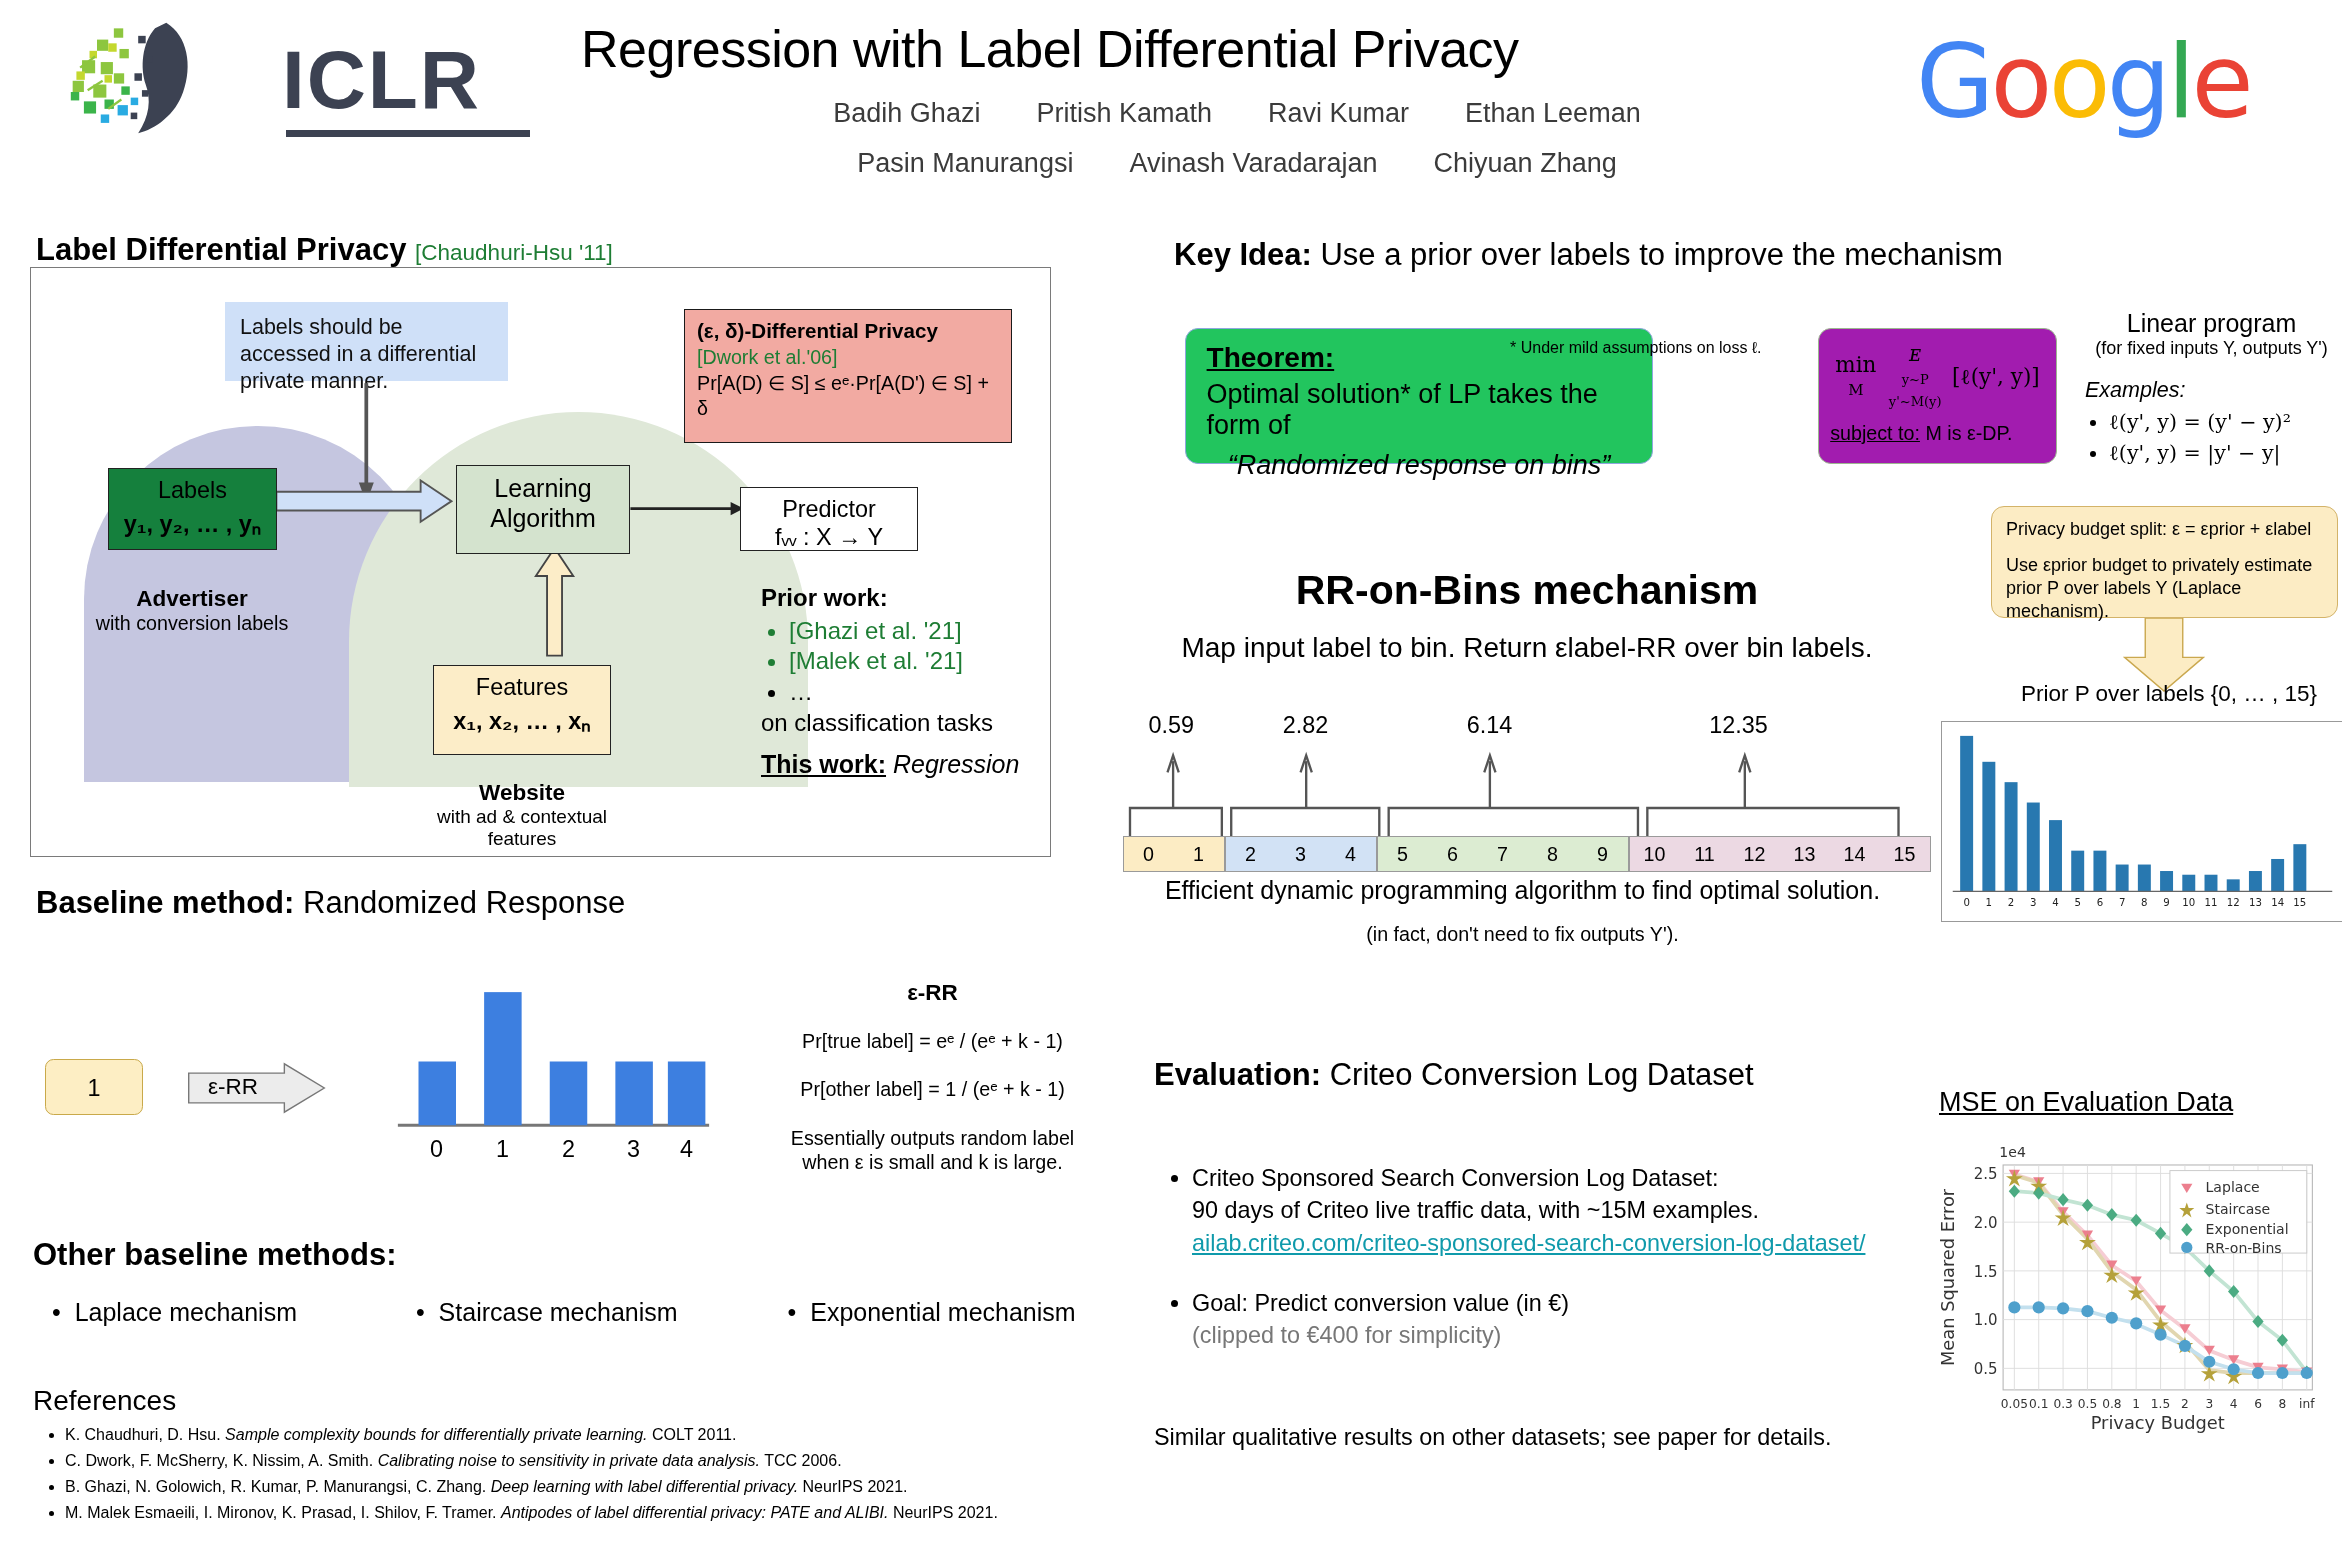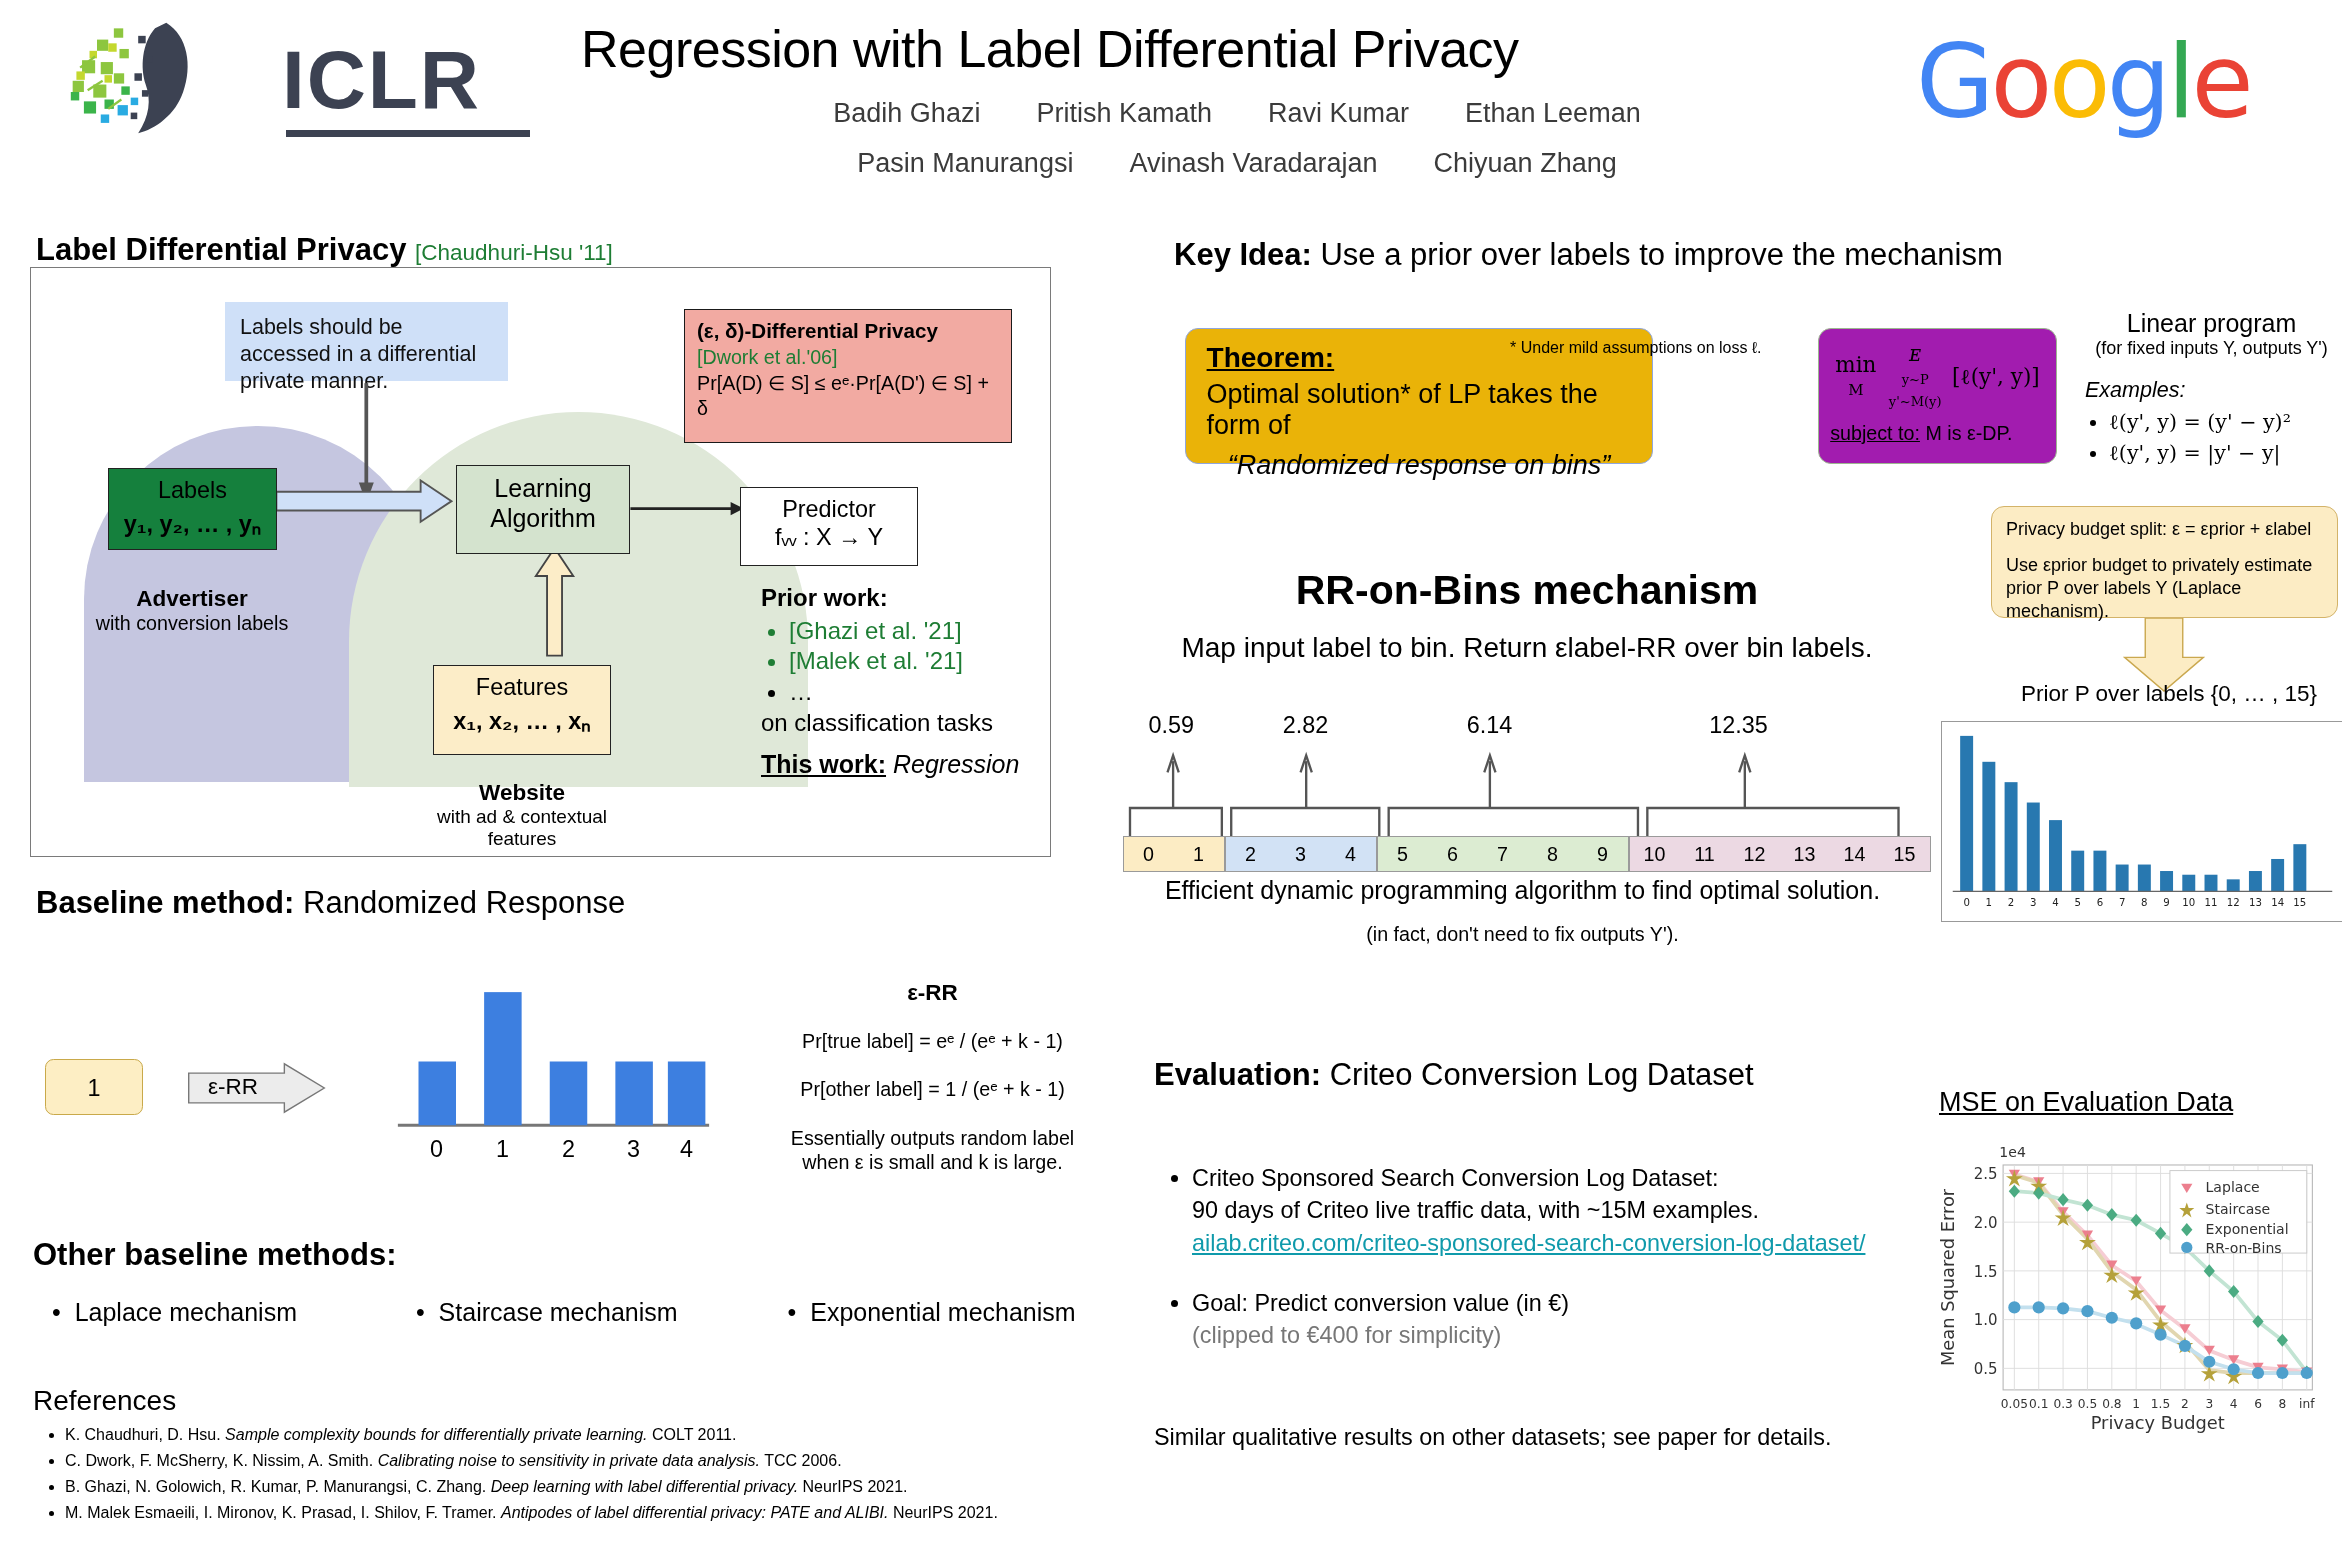--- a/index.html
+++ b/index.html
@@ -41,21 +41,21 @@
   #box-labels .sub { font-weight:bold; font-size:23.4px; margin-top:3.7px; }
   #adv-cap { left:56px; top:586px; width:272px; text-align:center; }
   #adv-cap .n { font-weight:bold; font-size:22.5px; }
   #adv-cap .s { font-size:19.7px; }
   #box-learn { left:456px; top:465px; width:174px; height:89px; background:#d4e3ce; border:1.9px solid #222; text-align:center; font-size:25px; padding-top:8.4px; line-height:1.18;}
   #box-feat { left:433px; top:665px; width:178px; height:90px; background:#fcedc8; border:1.9px solid #222; text-align:center; font-size:23.4px; padding-top:7.5px; }
   #box-feat .sub { font-weight:bold; font-size:23.4px; margin-top:3.7px; }
   #web-cap { left:426px; top:780px; width:192px; text-align:center; }
   #web-cap .n { font-weight:bold; font-size:22.5px; }
   #web-cap .s { font-size:19px; }
-  #box-pred { left:740px; top:487px; width:178px; height:79px; background:#fff; border:1.9px solid #222; text-align:center; font-size:23.4px; padding-top:6.6px; line-height:1.2;}
+  #box-pred { left:740px; top:487px; width:178px; height:64px; background:#fff; border:1.9px solid #222; text-align:center; font-size:23.4px; padding-top:6.6px; line-height:1.2;}
   #prior-work { left:761px; top:583px; width:262px; font-size:24px; line-height:1.28; }
   #prior-work .hd { font-weight:bold; }
   #prior-work ul { margin:1.9px 0 0 0; padding-left:28px; }
   #prior-work li { color:#1e7d34; }
   #prior-work li.plain { color:#000; }
   #this-work { left:761px; top:750px; font-size:25px; }
   #this-work .u { font-weight:bold; text-decoration:underline; }
   #this-work .i { font-style:italic; }
 
   #baseline-head { left:36px; top:885px; }
@@ -71,21 +71,21 @@
   #other-head { left:33px; top:1237px; }
   #other-list { left:52px; top:1298px; width:1049px; font-size:25px; }
   #other-list span.it { display:inline-block; }
   #ref-head { left:33px; top:1385px; font-size:28px; }
   #ref-list { left:41px; top:1422px; width:1087px; font-size:16px; line-height:1.62; }
   #ref-list ul { margin:0; padding-left:24px; }
   #ref-list i { font-style:italic; }
 
   
   #key-head { left:1174px; top:237px; }
-  #thm-box { left:1185px; top:328px; width:468px; height:136px; background:#eab308; border:1.4px solid #8fa6de; border-radius:13px; padding:13px 20.6px; }
+  #thm-box { left:1185px; top:328px; width:468px; height:136px; background:#22c55e; border:1.4px solid #8fa6de; border-radius:13px; padding:13px 20.6px; }
   #thm-box .u { font-weight:bold; text-decoration:underline; font-size:28px; }
   #thm-box .l2 { font-size:27px; margin-top:4.7px; }
   #thm-box .l3 { font-size:27px; font-style:italic; text-align:center; margin-top:9.4px; }
   #thm-note { left:1510px; top:339px; font-size:16px; }
   #lp-box { left:1818px; top:328px; width:239px; height:136px; background:#a21caf; border:1.4px solid #9cb78f; border-radius:13px; padding:9.4px 11.2px; }
   #lp-min { text-align:center; font-family:"DejaVu Serif", serif; font-size:21.5px; line-height:1.05; margin-top:4.7px;}
   #lp-sub { font-size:19.7px; margin-top:11.2px; }
   #lp-sub .u { text-decoration:underline; }
   #lp-right { left:2085px; top:309px; width:253px; }
   #lp-right .t { text-align:center; font-size:25px; }

